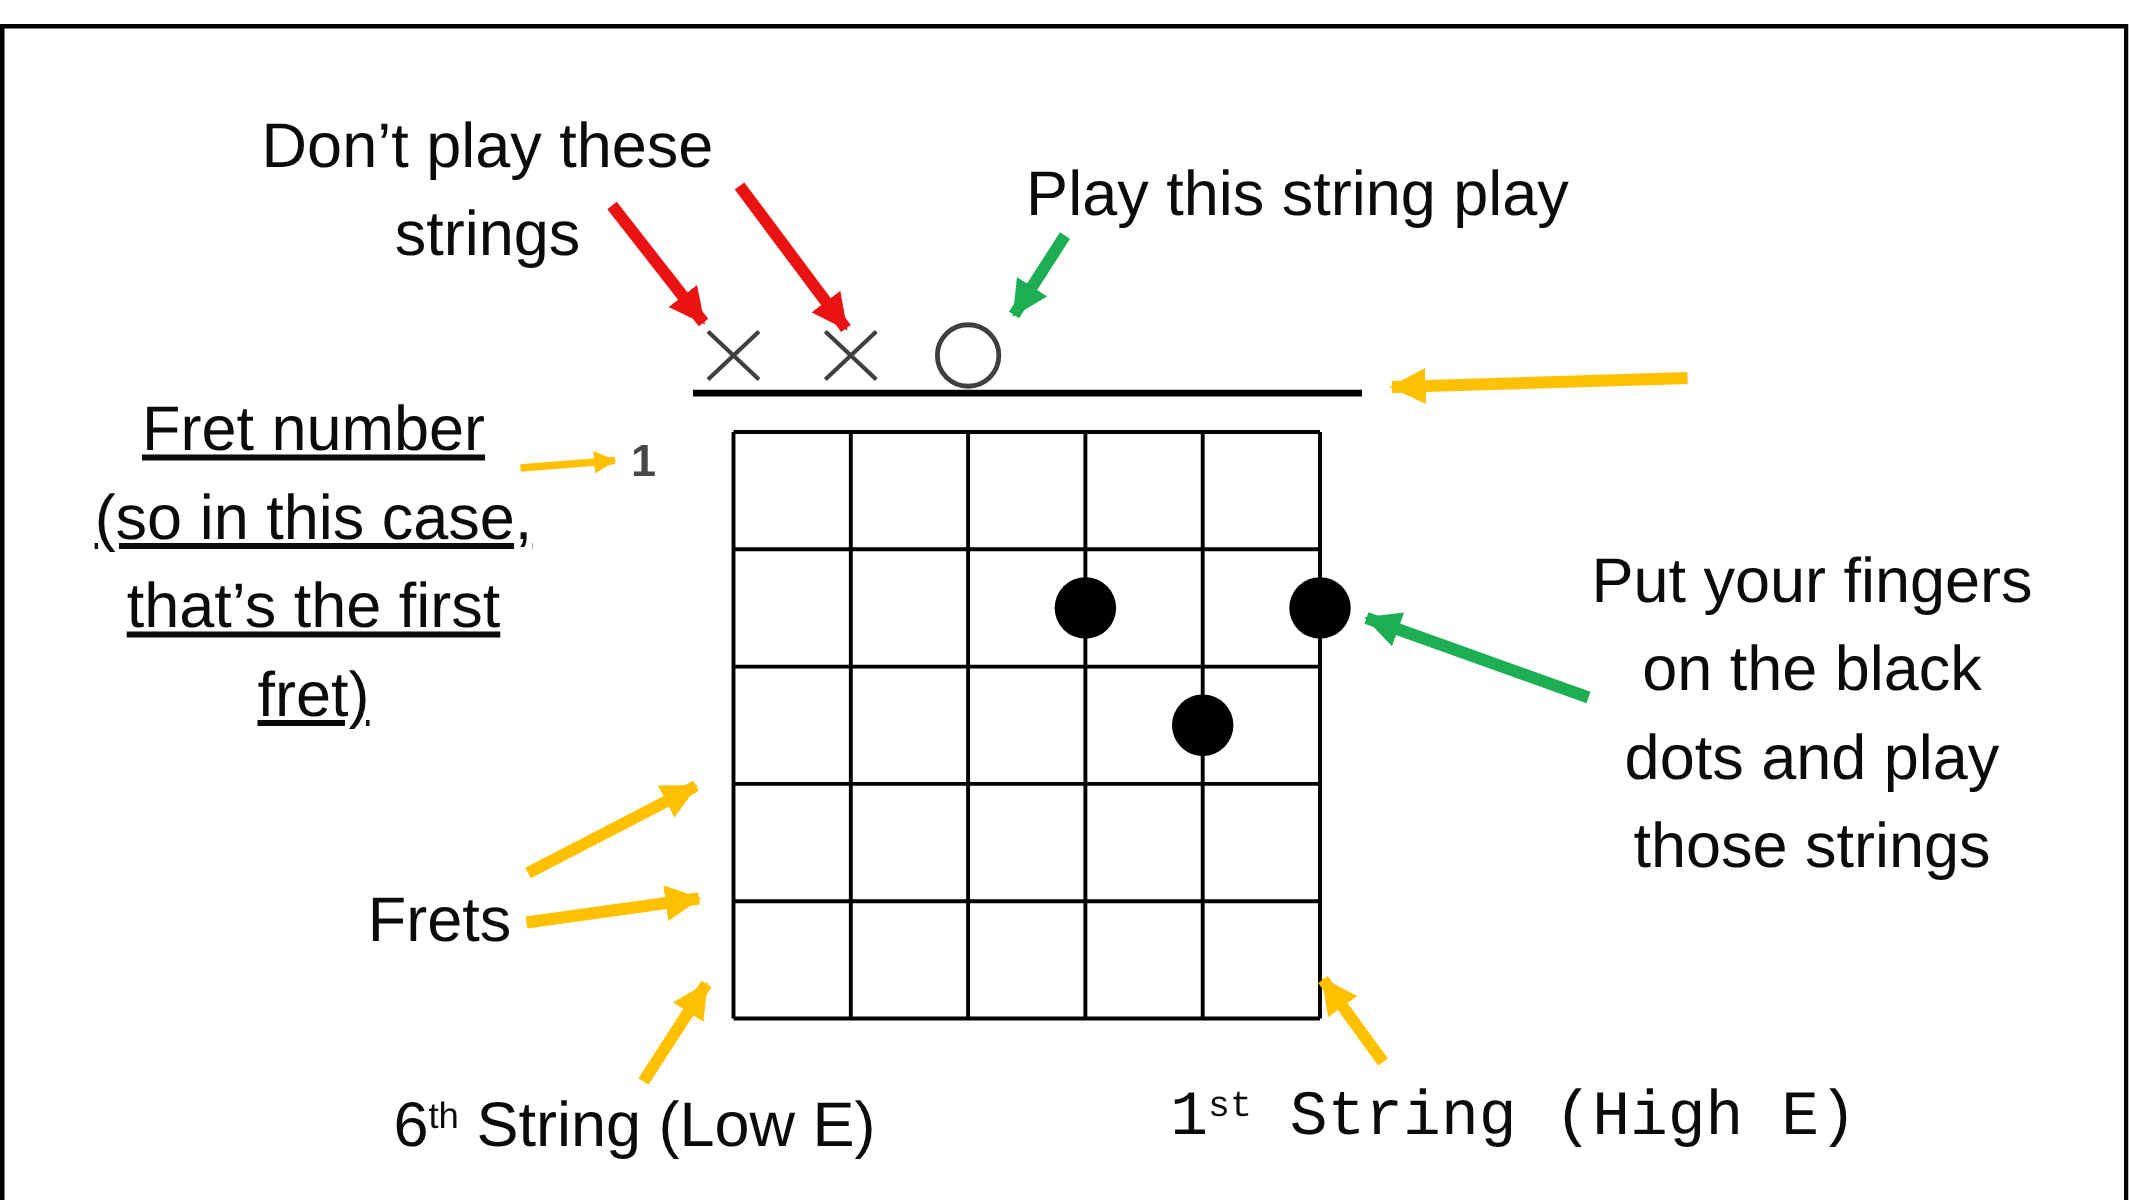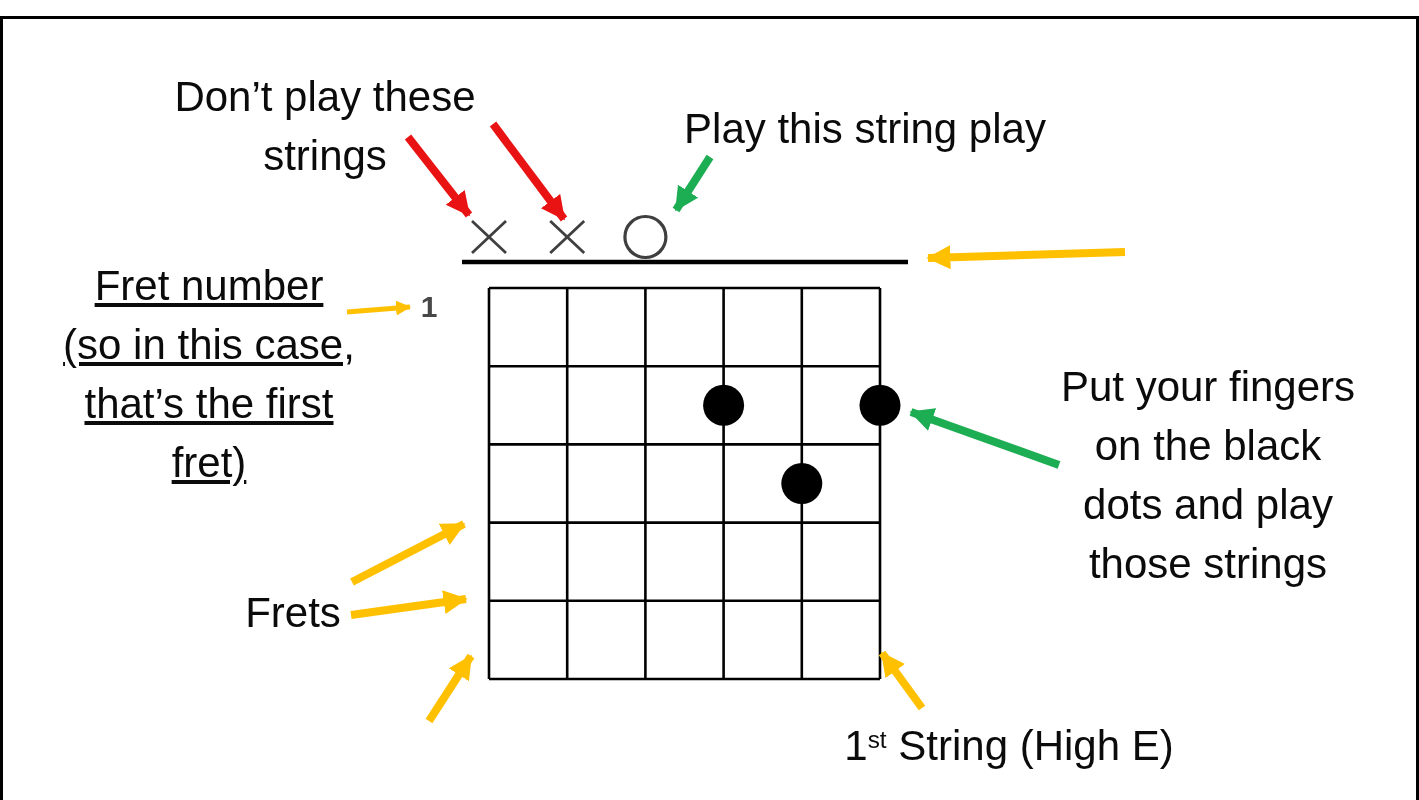--- a/index.html
+++ b/index.html
@@ -28,21 +28,21 @@
     top:-0.5em;
     line-height:0;
   }
   #ann-dont-play{left:102px;top:48px;width:440px;}
   #ann-play-open{left:612px;top:80px;width:500px;}
   #ann-nut{left:1074px;top:205px;width:200px;}
   #ann-fret-note{left:21px;top:237px;width:370px;text-decoration:underline;}
   #ann-frets{left:190px;top:564px;width:200px;}
   #ann-fingers{left:1005px;top:338px;width:400px;}
   #ann-string6{left:170px;top:701px;width:500px;}
-  #ann-string1{left:756px;top:697px;width:500px;}
+  #ann-string1{left:756px;top:697px;width:500px;font-family:Liberation Mono, monospace;}
   #diagram-svg{position:absolute;left:0;top:0;pointer-events:none;}
 </style>
 </head>
 <body>
 
 <div class="canvas">
 
   <div class="ann" id="ann-dont-play">Don’t play these
 strings</div>
 
@@ -54,20 +54,21 @@
 that’s the first
 fret)</div>
 
   <div class="ann" id="ann-fingers">Put your fingers
 on the black
 dots and play
 those strings</div>
 
   <div class="ann" id="ann-frets">Frets</div>
 
+  <div class="ann" id="ann-string6"><span>6</span><sup>th</sup><span> String (Low E)</span></div>
 
   <div class="ann" id="ann-string1"><span>1</span><sup>st</sup><span> String (High E)</span></div>
 
   <svg id="diagram-svg" width="1419" height="800" viewBox="0 0 1419 800">
       <defs>
         <marker id="head-red" markerWidth="3.2" markerHeight="3.2" refX="2.8" refY="1.5" orient="auto">
           <path d="M0,0 L3,1.5 L0,3 Z" fill="#E91313"></path>
         </marker>
         <marker id="head-green" markerWidth="3.2" markerHeight="3.2" refX="2.8" refY="1.5" orient="auto">
           <path d="M0,0 L3,1.5 L0,3 Z" fill="#1DAD53"></path>

